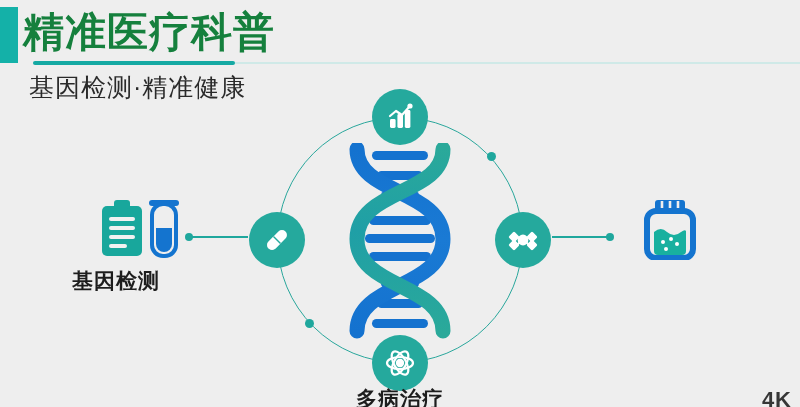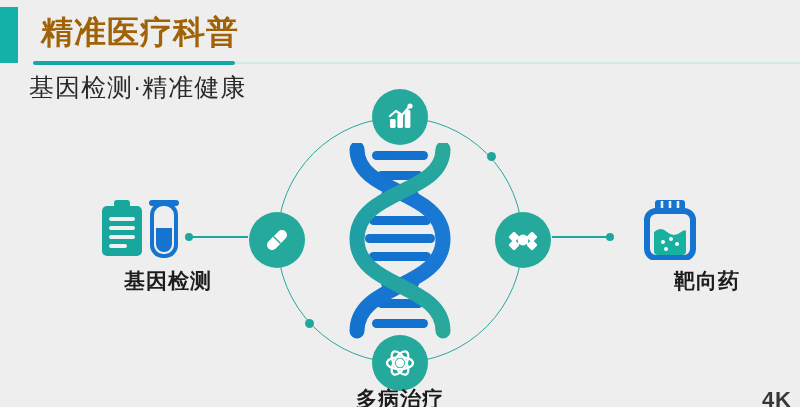--- a/index.html
+++ b/index.html
@@ -20,25 +20,25 @@
   #accent-bar {
     position: absolute;
     left: 0;
     top: 7px;
     width: 18px;
     height: 56px;
     background: #14b1a8;
   }
   #title {
     position: absolute;
-    left: 41px;
+    left: 23px;
     top: 6px;
-    font-size: 32px;
+    font-size: 41px;
     font-weight: 700;
-    color: #a16207;
+    color: #15803d;
     letter-spacing: 1px;
     line-height: 52px;
     white-space: nowrap;
   }
   #title-rule-soft {
     position: absolute;
     left: 33px;
     top: 62px;
     width: 767px;
     height: 2px;
@@ -124,21 +124,21 @@
 
   .side-art {
     width: 140px;
     height: 66px;
     display: flex;
     align-items: center;
     justify-content: center;
   }
   .side-label {
     width: 140px;
-    text-align: right;
+    text-align: left;
     font-size: 21px;
     font-weight: 700;
     color: #1d1d1d;
     letter-spacing: 1px;
     margin-top: 5px;
     white-space: nowrap;
   }
 
   
   .connector {
@@ -327,19 +327,18 @@
           <path d="M17 34 q7 -6 13 0 q7 6 14 0 q4 -3 5 -1 v20 a4 4 0 0 1 -4 4 h-24 a4 4 0 0 1 -4 -4 z" fill="#18b09f"></path>
           <g fill="#ffffff">
             <circle cx="26" cy="44" r="2"></circle>
             <circle cx="34" cy="41" r="2"></circle>
             <circle cx="40" cy="46" r="2"></circle>
             <circle cx="29" cy="51" r="2"></circle>
           </g>
         </g>
       </svg>
     </div>
-    <div class="side-label">靶向药</div>
   </div>
 
   <div id="bottom-label">多病治疗</div>
 
   <div id="watermark">4K</div>
 </div>
 
 </body></html>

